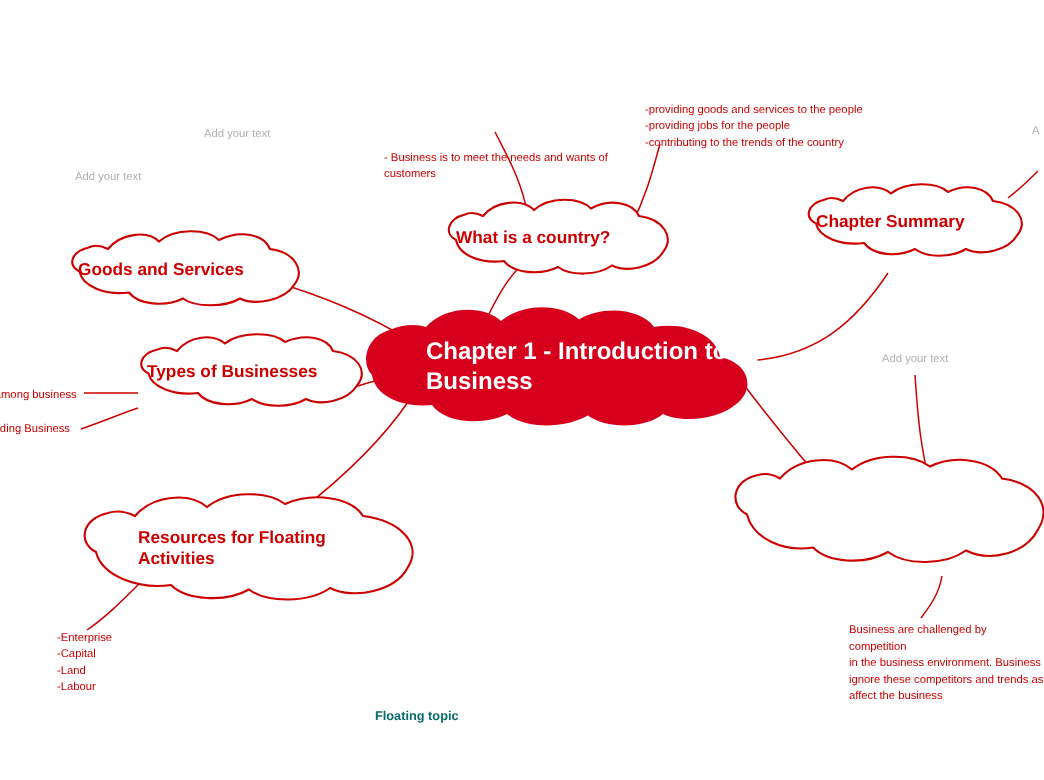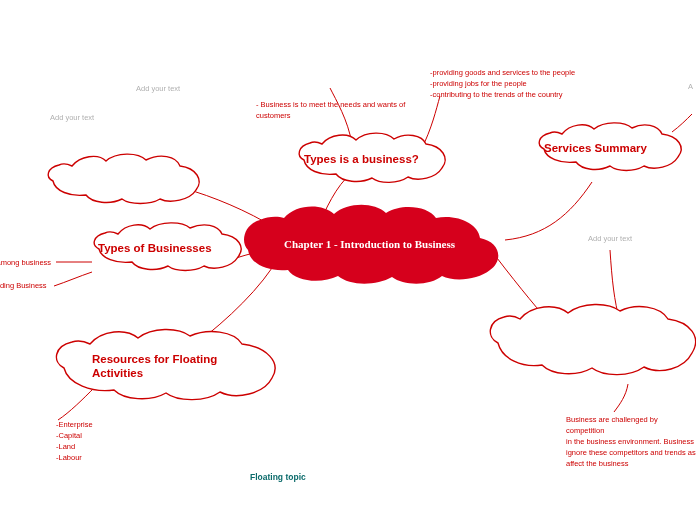--- a/index.html
+++ b/index.html
@@ -37,23 +37,22 @@
     padding: 0 10px;
   }
   .cloud-svg {
     position: absolute;
     left: 0; top: 0;
     z-index: 1;
     overflow: visible;
   }
   .central .label {
     color: #ffffff;
-    font-size: 11px;
+    font-size: 16px;
     padding-left: 46px;
-    font-family: Liberation Serif, serif;
   }
   .branch .label {
     font-size: 11.5px;
   }
   .note {
     position: absolute;
     color: #cc0000;
     font-size: 7.5px;
     line-height: 1.45;
     z-index: 6;
@@ -107,34 +106,35 @@
   <svg class="cloud-svg" width="268" height="78" viewBox="0 0 268 78">
     <path d="M46,12 C58,-2 84,-3 96,8 C110,-4 136,-4 148,7 C164,-3 190,0 198,12 C220,8 240,18 242,32 C262,36 266,54 252,64 C240,74 216,76 204,70 C192,80 166,80 154,71 C138,80 112,80 100,70 C84,78 58,76 50,64 C30,66 12,58 10,44 C2,36 6,18 22,14 C30,10 40,10 46,12 Z" fill="#d6001c"></path>
   </svg>
   <span class="label">Chapter 1 - Introduction to Business</span>
 </div>
 
 <div class="node branch" style="left:294px; top:134px; width:164px; height:50px;">
   <svg class="cloud-svg" width="164" height="50" viewBox="0 0 164 50">
     <path d="M28,10 C36,0 54,-2 62,6 C72,-3 92,-3 100,5 C112,-2 128,1 132,10 C148,12 156,24 148,34 C142,44 124,48 114,43 C104,50 86,50 78,44 C66,50 48,48 42,40 C26,42 12,36 10,26 C2,22 4,12 16,9 C20,7 24,8 28,10 Z" fill="#ffffff" stroke="#cc0000" stroke-width="1.4"></path>
   </svg>
-  <span class="label">Types is a business?</span>
+  <span class="label">What is a country?</span>
 </div>
 
 <div class="node branch" style="left:534px; top:124px; width:160px; height:48px;">
   <svg class="cloud-svg" width="160" height="48" viewBox="0 0 160 48">
     <path d="M28,10 C36,0 52,-2 60,5 C70,-3 90,-3 98,4 C110,-2 124,1 128,10 C144,12 152,23 144,33 C138,43 120,47 110,42 C100,48 84,48 76,42 C64,48 48,46 42,38 C26,40 12,34 10,25 C2,21 4,12 16,9 C20,7 24,8 28,10 Z" fill="#ffffff" stroke="#cc0000" stroke-width="1.4"></path>
   </svg>
-  <span class="label">Services Summary</span>
+  <span class="label">Chapter Summary</span>
 </div>
 
 <div class="node branch" style="left:42px; top:155px; width:170px; height:50px;">
   <svg class="cloud-svg" width="170" height="50" viewBox="0 0 170 50">
     <path d="M30,11 C38,1 56,-2 64,6 C74,-3 96,-3 104,5 C118,-2 134,1 138,11 C154,13 162,25 154,35 C148,45 128,49 118,44 C108,50 88,50 80,44 C68,50 50,48 44,40 C28,42 13,36 11,26 C3,22 5,13 17,10 C21,8 26,9 30,11 Z" fill="#ffffff" stroke="#cc0000" stroke-width="1.4"></path>
   </svg>
+  <span class="label">Goods and Services</span>
 </div>
 
 <div class="node branch" style="left:88px; top:224px; width:166px; height:48px;">
   <svg class="cloud-svg" width="166" height="48" viewBox="0 0 166 48">
     <path d="M30,10 C38,0 54,-2 62,5 C72,-3 94,-3 102,4 C116,-2 130,1 134,10 C150,12 158,23 150,33 C144,43 126,47 116,42 C106,48 88,48 80,42 C68,48 50,46 44,38 C28,40 13,34 11,25 C3,21 5,12 17,9 C21,7 26,8 30,10 Z" fill="#ffffff" stroke="#cc0000" stroke-width="1.4"></path>
   </svg>
   <span class="label">Types of Businesses</span>
 </div>
 
 <div class="node branch" style="left:48px; top:330px; width:262px; height:72px;">
@@ -149,21 +149,21 @@
     <path d="M36,14 C48,0 72,-2 84,8 C98,-3 124,-3 136,6 C152,-2 176,1 184,14 C206,17 218,32 208,48 C200,64 176,70 160,62 C146,72 120,72 108,63 C92,72 68,70 58,60 C38,63 18,54 14,38 C2,32 4,16 20,12 C26,10 31,11 36,14 Z" fill="#ffffff" stroke="#cc0000" stroke-width="1.4"></path>
   </svg>
 </div>
 
 <div class="note" style="left:256px; top:60px; width:158px;margin-top:40px;">- Business is to meet the needs and wants of customers</div>
 <div class="note" style="left:430px; top:68px; width:178px;">-providing goods and services to the people
 -providing jobs for the people
 -contributing to the trends of the country</div>
 <div class="note" style="left:-6px; top:258px; width:70px;">-among business</div>
 <div class="note" style="left:-8px; top:281px; width:80px;">-viding Business</div>
-<div class="note" style="left:38px; top:420px; width:80px;margin-left:18px;">-Enterprise
+<div class="note" style="left:38px; top:420px; width:80px;">-Enterprise
 -Capital
 -Land
 -Labour</div>
 <div class="note" style="left:566px; top:415px; width:132px;">Business are challenged by competition
 in the business environment. Business
 ignore these competitors and trends as
 affect the business</div>
 
 <div class="placeholder" style="left:136px; top:84px;">Add your text</div>
 <div class="placeholder" style="left:50px; top:113px;">Add your text</div>

